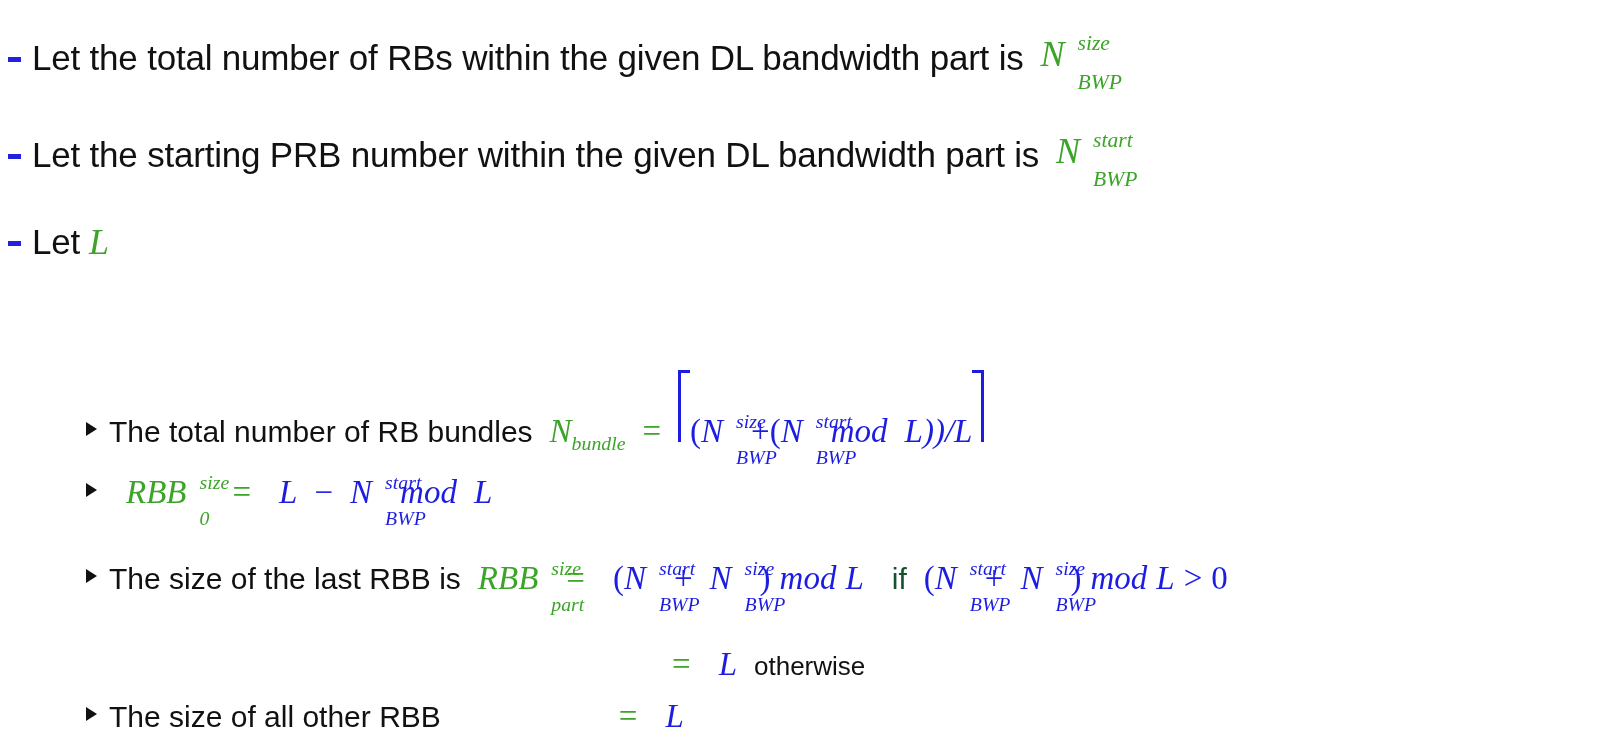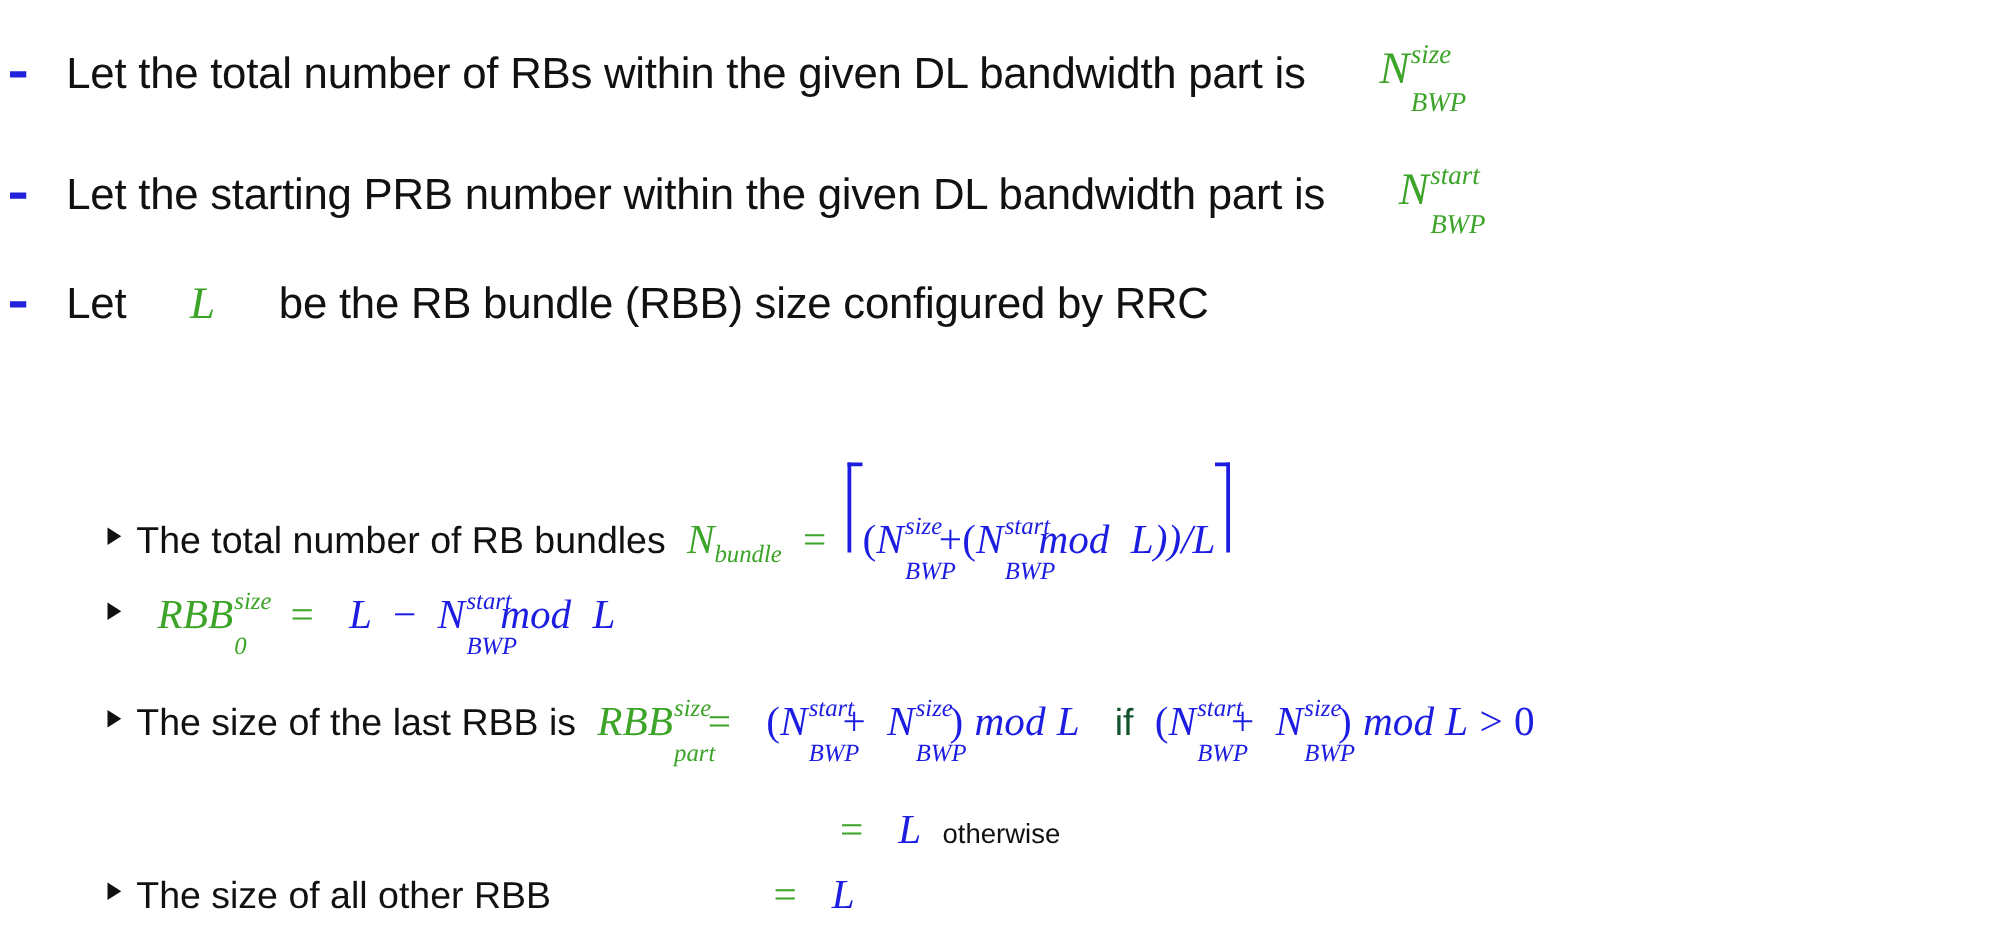--- a/index.html
+++ b/index.html
@@ -16,21 +16,20 @@
     color: #111111;
     -webkit-font-smoothing: antialiased;
   }
 
   
   .top-line {
     position: absolute;
     display: flex;
     align-items: baseline;
     white-space: nowrap;
-    gap: 21px;
   }
   .dash-marker {
     display: inline-block;
     width: 13px;
     height: 5px;
     background: #2222dd;
     margin-right: 11px;
     position: relative;
     top: -8px;
     flex: 0 0 auto;
@@ -84,21 +83,21 @@
 
   
   .sup2 {
     display: inline-block;
     position: relative;
     width: 0;
     vertical-align: baseline;
   }
   .sup2 i {
     position: absolute;
-    left: 1px;
+    left: 13px;
     font-style: italic;
     font-size: 0.60em;
     line-height: 1;
     white-space: nowrap;
   }
   .sup2 i.up   { bottom: 0.52em; }
   .sup2 i.down { top: 0.30em; }
   .simple-sub {
     font-size: 0.60em;
     vertical-align: sub;
@@ -142,21 +141,21 @@
   .upright { font-style: normal; }
   .if-word {
     font-family: "Liberation Sans", sans-serif;
     font-style: normal;
     font-size: 30px;
     color: #14532d;
   }
   .otherwise-word {
     font-family: "Liberation Sans", sans-serif;
     font-style: normal;
-    font-size: 22px;
+    font-size: 26px;
     color: #111111;
   }
 
   
   #line-1 { left: 8px;  top: 40px; }
   #line-2 { left: 8px;  top: 137px; }
   #line-3 { left: 8px;  top: 224px; }
 
   #sub-1  { left: 86px; top: 370px; }
   #sub-2  { left: 86px; top: 476px; }
@@ -184,21 +183,20 @@
     <span>N</span><span class="sup2"><i class="up">start</i><i class="down">BWP</i></span>
   </span>
 </div>
 
 <div class="top-line" id="line-3">
   <span class="dash-marker"></span>
   <span class="body-text">Let</span>
   <span class="gap-s"></span>
   <span class="math m-lg green">L</span>
   <span class="gap-s"></span>
-  <span class="body-text">be the RB bundle (RBB) size configured by RRC</span>
 </div>
 
 <div class="sub-line" id="sub-1">
   <span class="tri-marker"></span>
   <span class="sub-text">The total number of RB bundles</span>
   <span class="gap-m"></span>
   <span class="math m-md green">
     <span>N</span><span class="simple-sub">bundle</span>
   </span>
   <span class="gap-m"></span>

